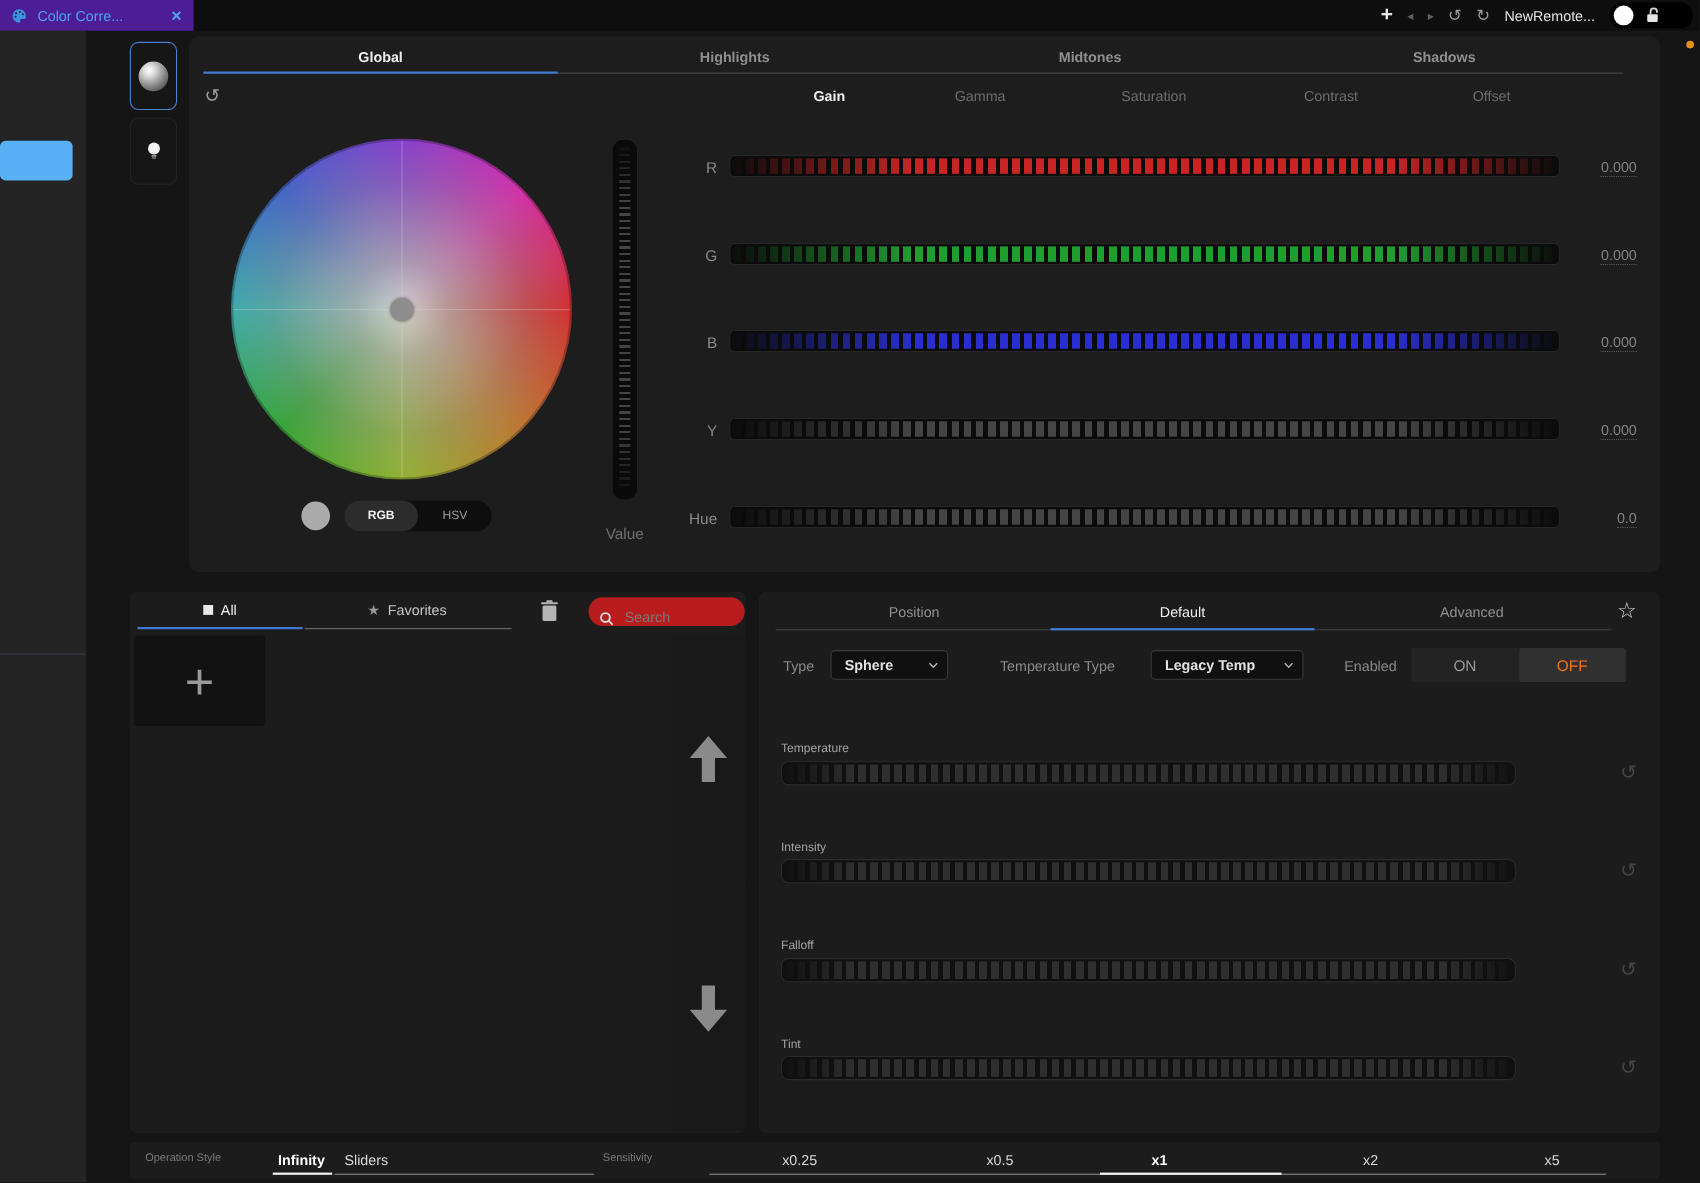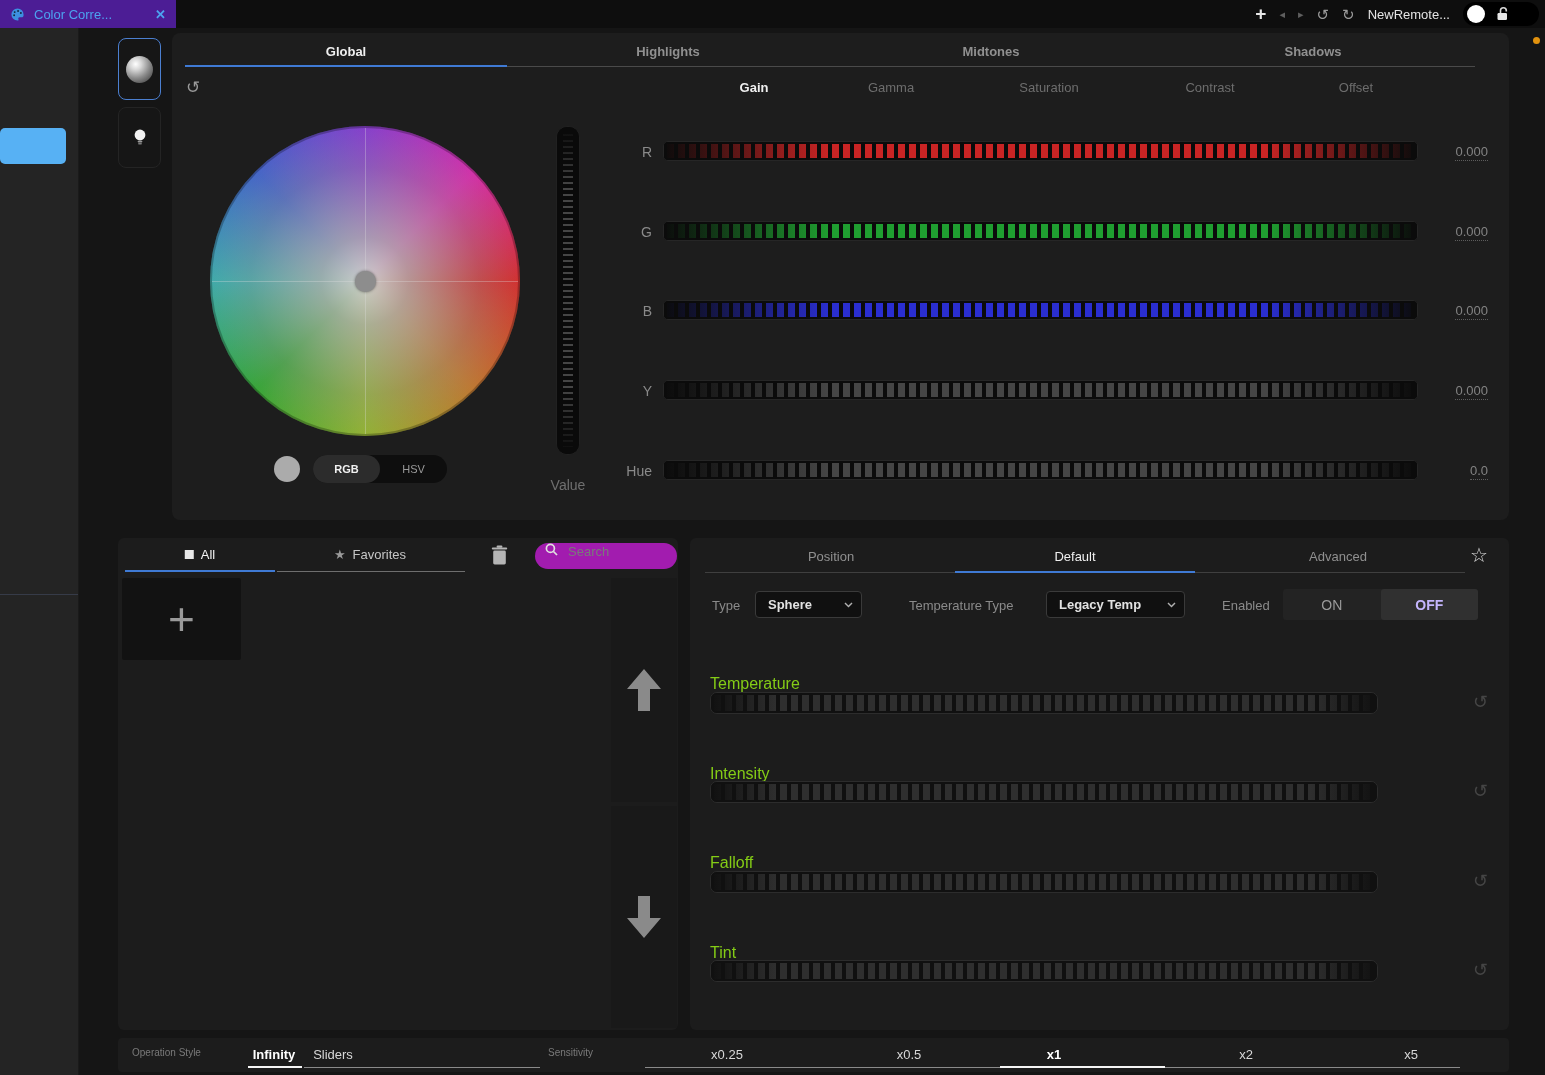--- a/index.html
+++ b/index.html
@@ -90,39 +90,39 @@
 
   .reset-btn{position:absolute;color:#9a9a9a;font-size:17px;line-height:1;cursor:pointer;}
   .reset-btn.dim{color:#454545;font-size:18px;}
 
   
   .preset-tab{position:absolute;font-size:13px;color:#c6c6c6;display:flex;align-items:center;gap:7px;
       transform:translateX(-50%);cursor:pointer;}
   .preset-tab.active{color:#f2f2f2;}
   .sq-ic{width:9px;height:9px;background:#e8e8e8;display:inline-block;}
   .star-ic{color:#9a9a9a;font-size:13px;}
-  .search-box{position:absolute;left:417px;top:5px;width:142px;height:26px;background:#a21caf;
-      border-radius:13px;display:flex;align-items:flex-start;gap:8px;padding:0 10px;box-sizing:border-box;}
+  .search-box{position:absolute;left:417px;top:5px;width:142px;height:26px;background:#b91c1c;
+      border-radius:13px;display:flex;align-items:flex-end;gap:8px;padding:0 10px;box-sizing:border-box;}
   .search-box input{background:transparent;border:none;outline:none;color:#d8d8d8;font-size:13px;width:90px;
       font-family:"Liberation Sans",sans-serif;}
   .search-box input::placeholder{color:#7a7a7a;}
   .plus-tile{position:absolute;left:4px;top:40px;width:119px;height:82px;background:#121212;border-radius:2px;
       display:flex;align-items:center;justify-content:center;color:#9a9a9a;font-size:46px;font-weight:400;cursor:pointer;}
   .scroll-btn{position:absolute;left:493px;width:66px;background:#191919;display:flex;align-items:center;
       justify-content:center;cursor:pointer;}
 
   
   .prop-label{position:absolute;color:#8a8a8a;font-size:13px;white-space:nowrap;}
   .select{position:absolute;height:27px;background:#101010;border:1px solid #3a3a3a;border-radius:4px;
       display:flex;align-items:center;justify-content:space-between;padding:0 8px 0 12px;box-sizing:border-box;
       color:#e2e2e2;font-size:13px;font-weight:600;cursor:pointer;}
   .onoff{position:absolute;left:593px;top:51px;width:195px;height:31px;background:#232323;border-radius:3px;display:flex;}
   .onoff-seg{flex:1;display:flex;align-items:center;justify-content:center;font-size:14px;color:#9a9a9a;cursor:pointer;}
-  .onoff-seg.active{background:#303030;border-radius:3px;color:#c4b5fd;font-weight:bold;}
-  .group-label{position:absolute;left:20px;color:#84cc16;font-size:16px;}
+  .onoff-seg.active{background:#303030;border-radius:3px;color:#f97316;font-weight:normal;}
+  .group-label{position:absolute;left:20px;color:#a3a3a3;font-size:11px;}
 
   
   .footer{position:absolute;left:118px;top:1038px;width:1391px;height:34px;background:#1c1c1c;border-radius:4px;}
   .foot-txt{position:absolute;top:9px;font-size:10px;color:#7a7a7a;white-space:nowrap;}
   .foot-opt{position:absolute;top:9px;font-size:13px;color:#d8d8d8;transform:translateX(-50%);cursor:pointer;white-space:nowrap;}
   .foot-opt.active{color:#ffffff;font-weight:bold;}
   .foot-line{position:absolute;border-top:1px solid #8a8a8a;top:29px;}
   .foot-line.white{border-top:2px solid #f5f5f5;top:28px;}
 
   .orange-dot{position:absolute;left:1533px;top:37px;width:7px;height:7px;border-radius:50%;

